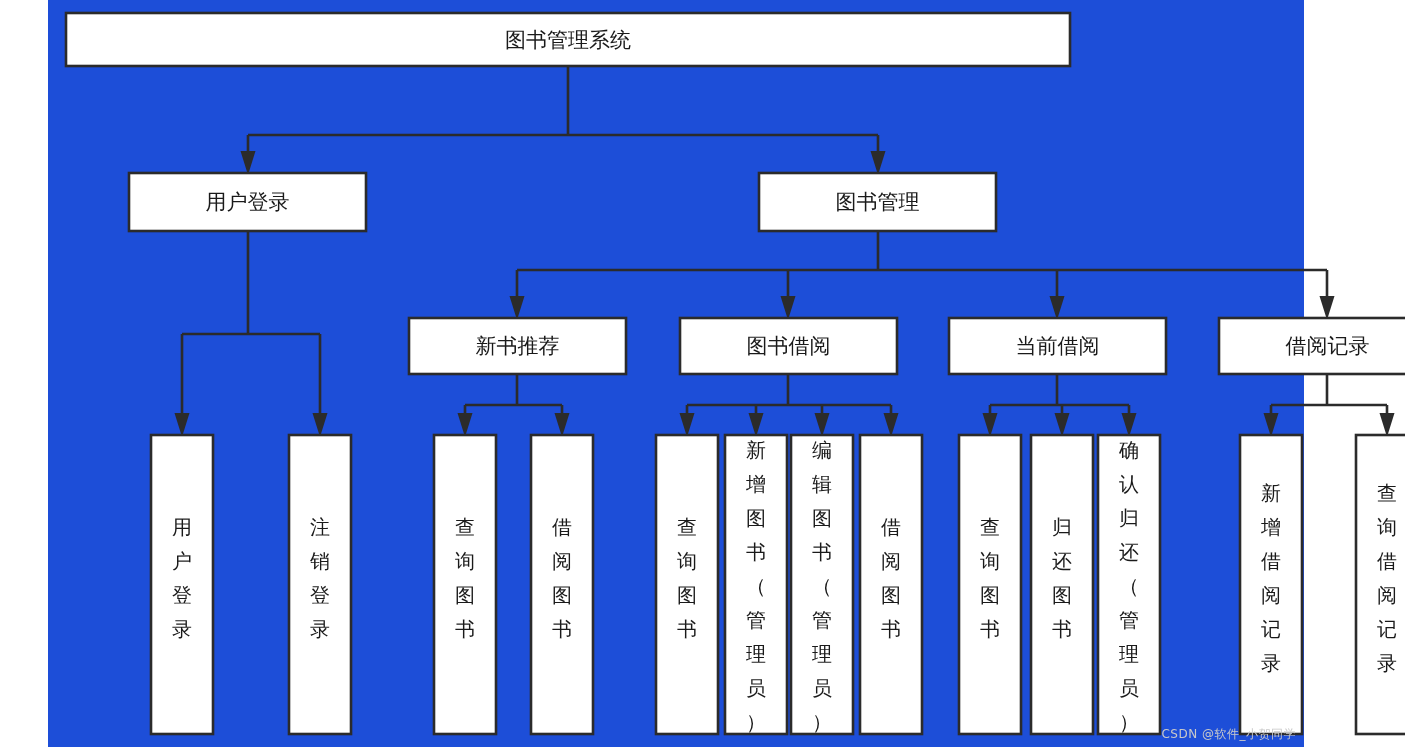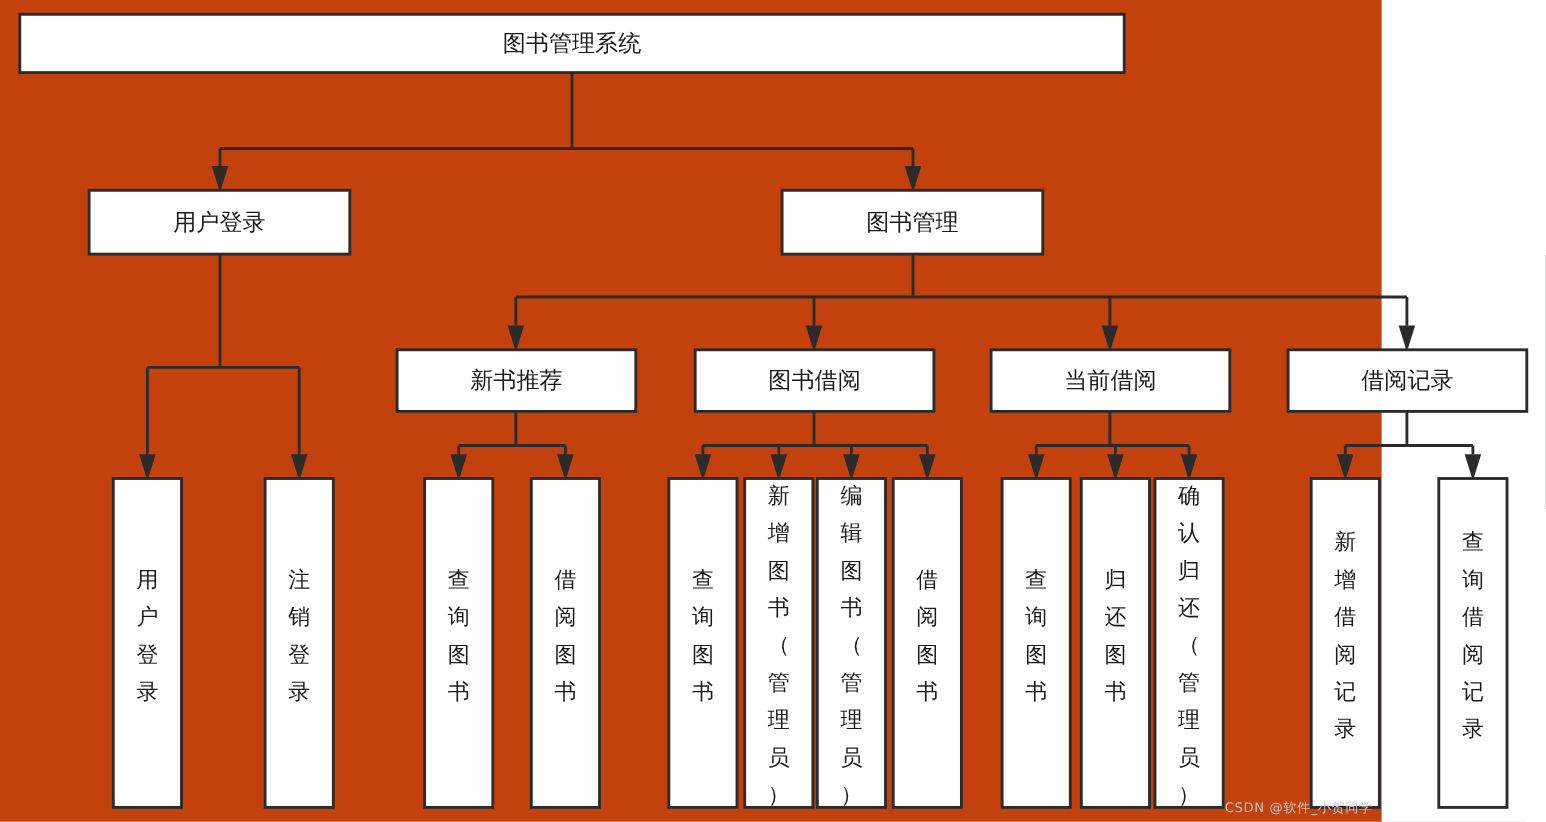--- a/index.html
+++ b/index.html
@@ -11,21 +11,22 @@
     width: 1405px;
     height: 747px;
     font-family: "DejaVu Sans", "Liberation Sans", sans-serif;
     overflow: hidden;
     position: relative;
   }
   #diagram-root {
     position: relative;
     width: 1256px;
     height: 747px;
-    background: #c2410c;
+    background: #1d4ed8;
+    margin-left: 48px;
   }
   svg#tree-svg {
     position: absolute;
     left: 0;
     top: 0;
     width: 1405px;
     height: 747px;
     display: block;
   }
   .node-box {

